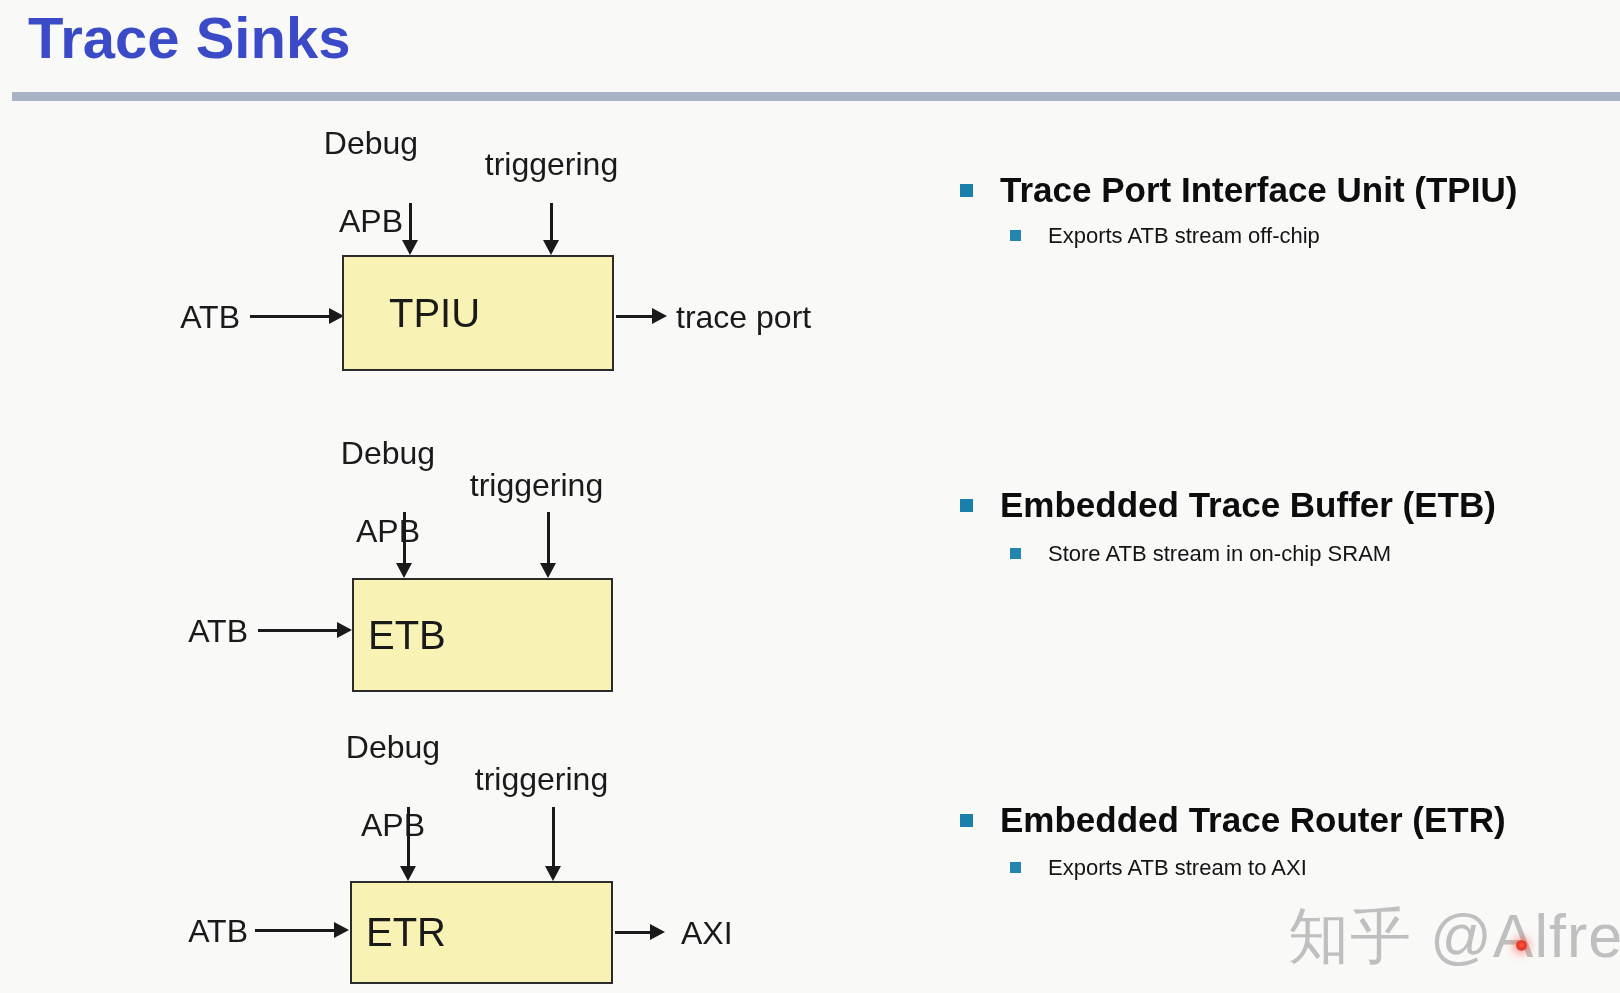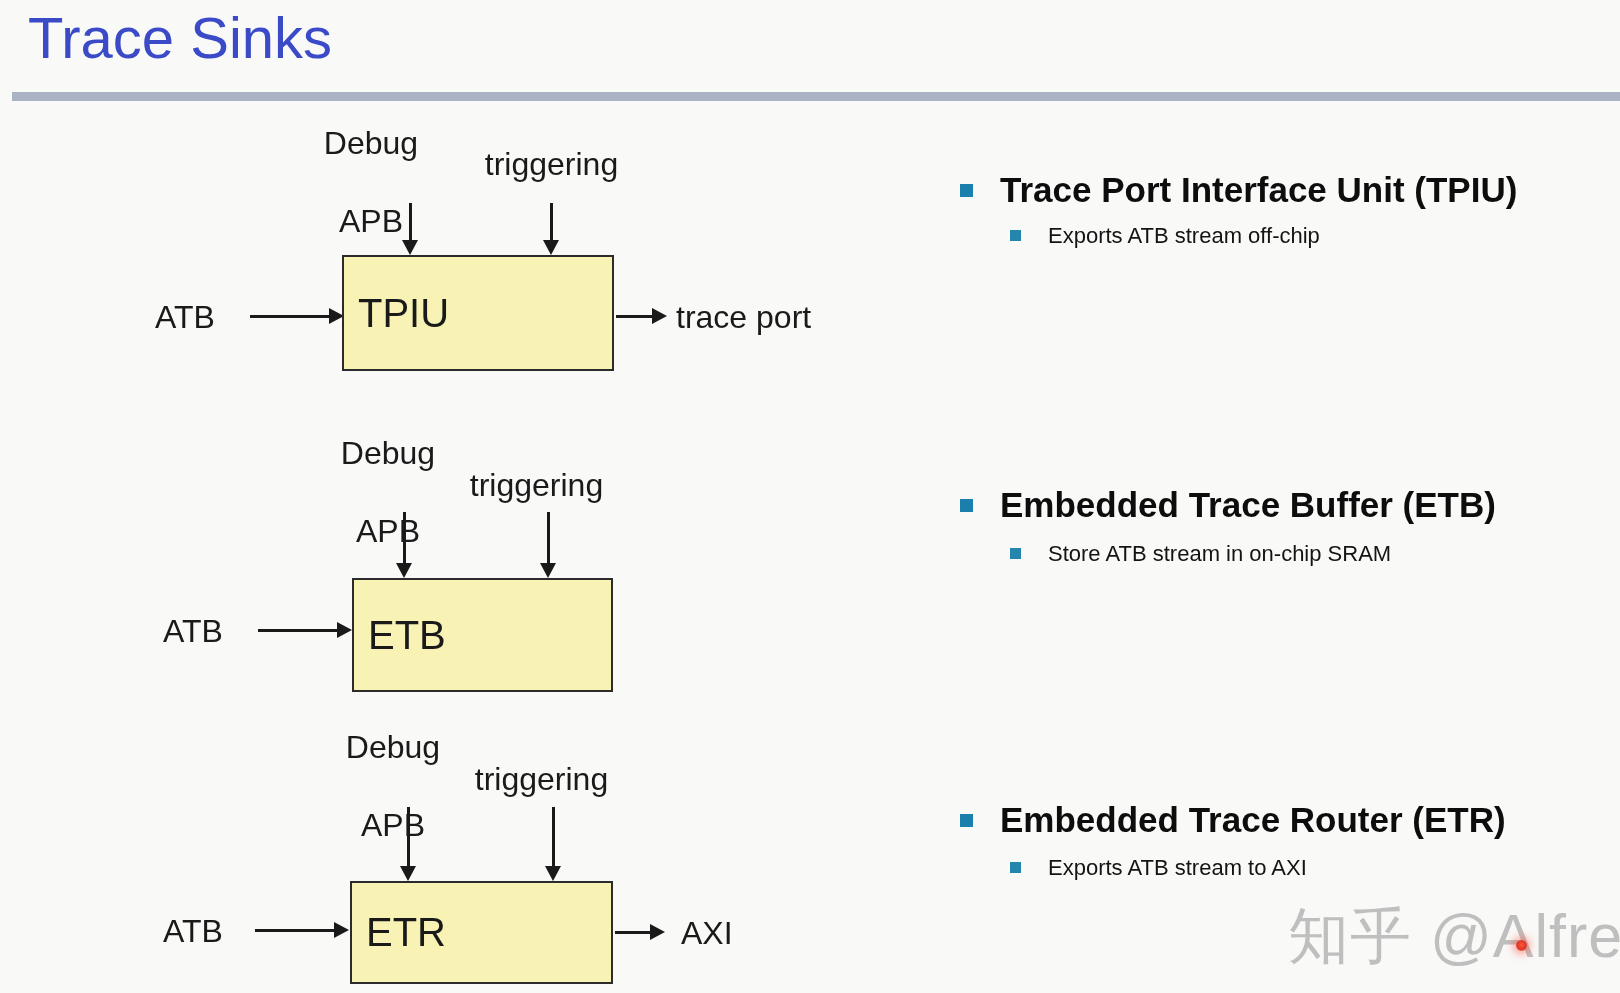--- a/index.html
+++ b/index.html
@@ -9,34 +9,34 @@
     font-family:"Liberation Sans", sans-serif;
     color:#161616;
     overflow:hidden;
     position:relative;
   }
   #stage{position:absolute;left:0;top:0;width:1620px;height:993px;}
 
   
   .page-title{
     position:absolute;left:28px;top:4px;
-    font-size:58px;font-weight:normal;color:#3b4bc8;
+    font-size:58px;font-weight:bold;color:#3b4bc8;
     letter-spacing:0px;white-space:nowrap;
   }
   .divider{
     position:absolute;left:12px;right:0;top:92px;height:9px;
     background:#a9b3c5;
   }
 
   
   .dlabel{
     position:absolute;font-size:32px;line-height:39px;color:#1a1a1a;
     white-space:pre-line;text-align:center;
   }
-  .dlabel.right{text-align:left;}
+  .dlabel.right{text-align:right;}
   .dbox{
     position:absolute;background:#f8f3b4;border:2px solid #2b2b2b;
     box-sizing:border-box;
   }
   .dbox .dbox-label{
     display:block;padding-left:14px;font-size:40px;color:#1a1a1a;
     white-space:nowrap;
   }
   .varrow{position:absolute;width:17px;}
   .varrow .shaft{position:absolute;left:7px;top:0;bottom:13px;width:3px;background:#1a1a1a;}
@@ -99,21 +99,21 @@
       <div class="shaft"></div>
         <div class="head"></div>
     </div>
 
     <div class="dlabel right" style="left:155px;top:298px;width:85px;">ATB</div>
     <div class="harrow" style="left:250px;top:308px;width:94px;">
       <div class="shaft"></div>
         <div class="head"></div>
     </div>
 
-    <div class="dbox" style="left:342px;top:255px;width:272px;height:116px;">
+    <div class="dbox" style="left:342px;top:255px;width:272px;height:116px;padding-left:31px;">
       <span class="dbox-label" style="line-height:112px;">TPIU</span>
     </div>
 
     <div class="harrow" style="left:616px;top:308px;width:51px;">
       <div class="shaft"></div>
         <div class="head"></div>
     </div>
     <div class="dlabel" style="left:676px;top:298px;">trace port</div>
   </div>
 

